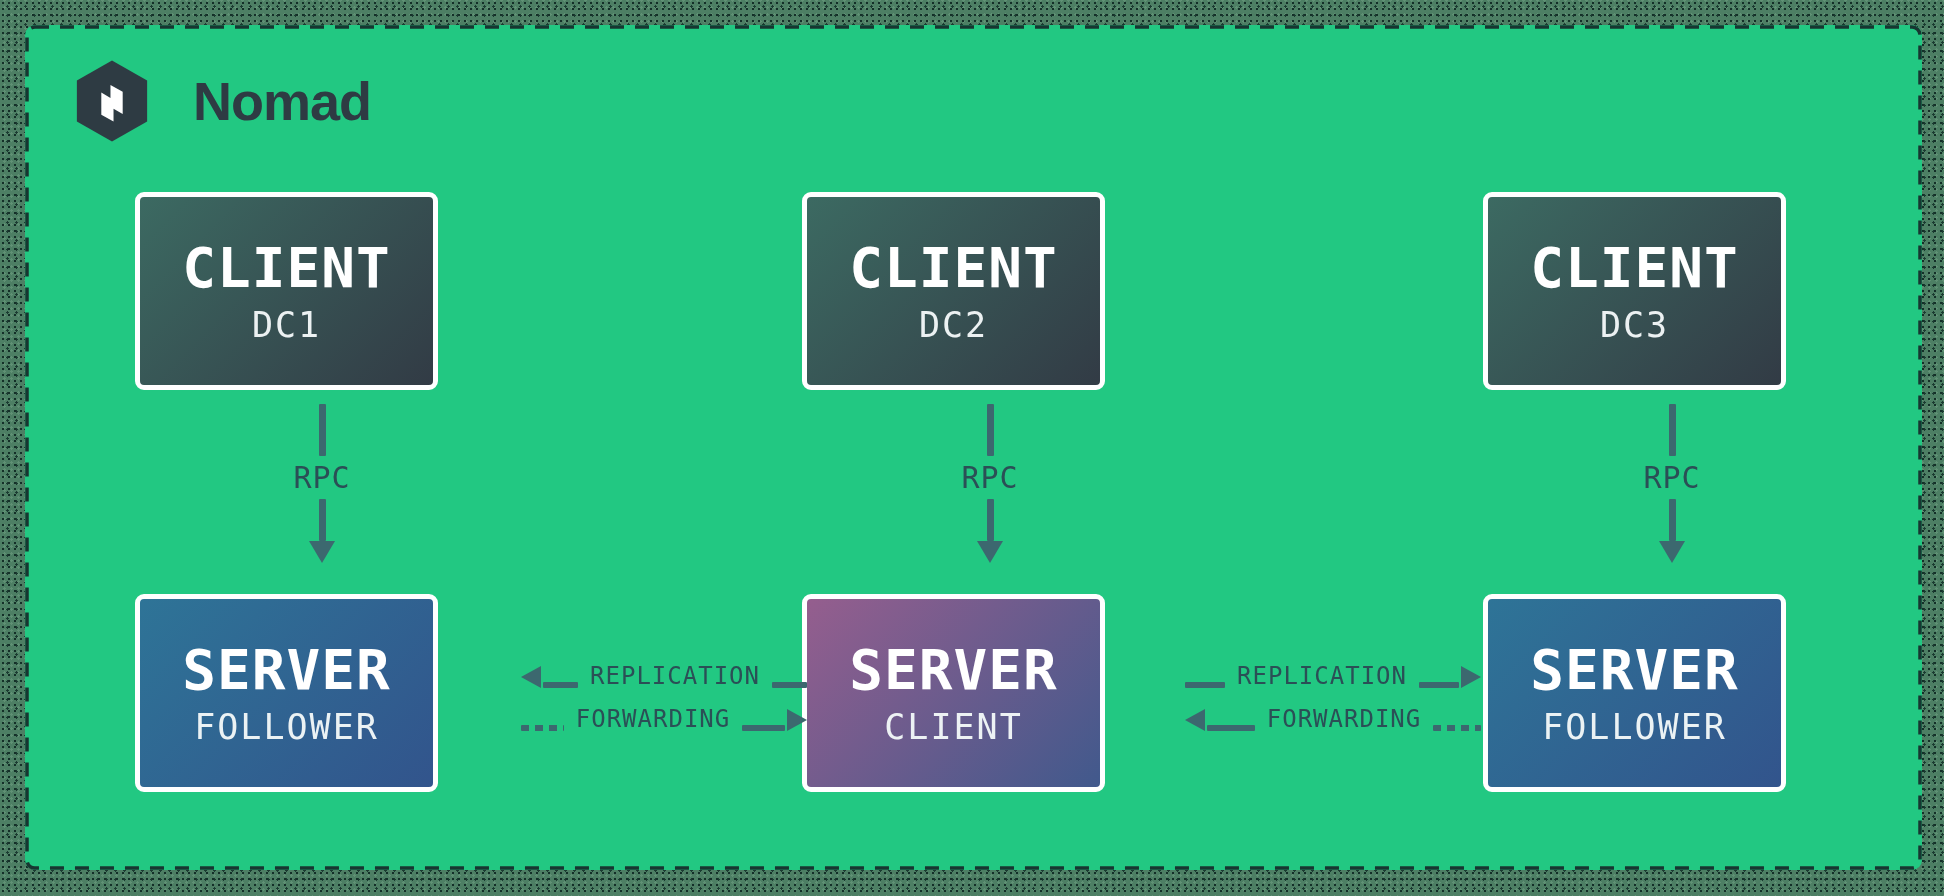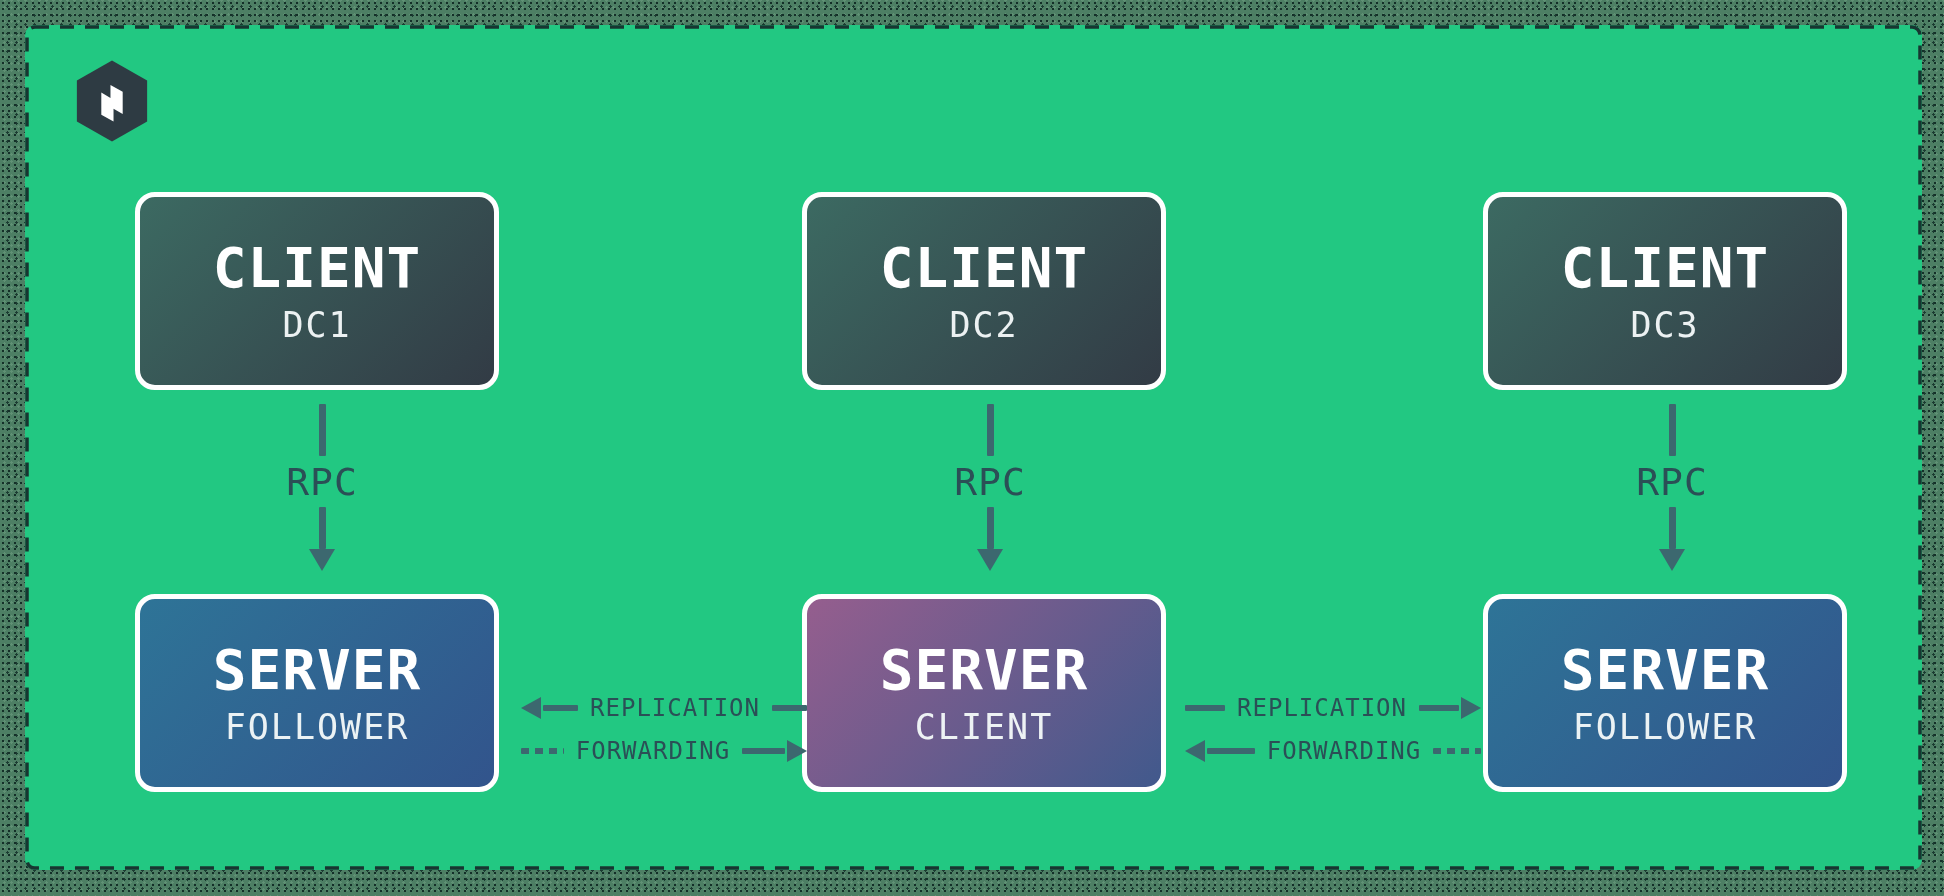--- a/index.html
+++ b/index.html
@@ -27,22 +27,22 @@
 
   
   .brand{position:absolute;left:48px;top:34px;display:flex;align-items:center;gap:42px;}
   .brand .logo{width:78px;height:84px;display:block;}
   .brand .wordmark{
     font-size:54px;font-weight:bold;color:#2e3b43;letter-spacing:-1px;
   }
 
   
   .node{
-    position:absolute;width:364px;height:198px;box-sizing:border-box;
-    border:5px solid #ffffff;border-radius:20px;
+    position:absolute;width:303px;height:198px;box-sizing:border-box;
+    border:5px solid #ffffff;border-radius:9px;
     display:flex;flex-direction:column;align-items:center;justify-content:center;gap:12px;
   }
   .node .title{
     font-family:"DejaVu Sans Mono",monospace;font-weight:bold;
     font-size:56px;color:#ffffff;letter-spacing:1px;line-height:1;
   }
   .node .subtitle{
     font-family:"DejaVu Sans Mono",monospace;font-weight:normal;
     font-size:35px;color:#f2f7f8;letter-spacing:2px;line-height:1;opacity:.97;
   }
@@ -55,33 +55,33 @@
 
   
   .rpc{
     position:absolute;top:404px;width:90px;height:176px;
     display:flex;flex-direction:column;align-items:center;
   }
   .rpc .vline{width:7px;background:#3c686f;border-radius:1px;}
   .rpc .v1{height:52px;}
   .rpc .v2{height:42px;}
   .rpc .rpc-label{
-    font-family:"DejaVu Sans Mono",monospace;font-size:38px;color:#2b4f56;
+    font-family:"DejaVu Sans Mono",monospace;font-size:30px;color:#2b4f56;
     letter-spacing:1px;margin:7px 0 6px 0;line-height:1;
   }
   .arrow-down{
     width:0;height:0;
     border-left:13px solid transparent;border-right:13px solid transparent;
     border-top:22px solid #3c686f;
   }
   .rpc0{left:252px;} .rpc1{left:920px;} .rpc2{left:1602px;}
 
   
   .conn{
-    position:absolute;height:24px;display:flex;align-items:center;margin-top:32px;
+    position:absolute;height:24px;display:flex;align-items:flex-end;
   }
   .conn .hline{height:6px;background:#3c686f;flex:1;border-radius:1px;min-width:30px;}
   .conn .hline.dashed{
     background:repeating-linear-gradient(90deg,#3c686f 0 8px,transparent 8px 14px);
   }
   .conn .conn-label{
     font-family:"DejaVu Sans Mono",monospace;font-size:24px;color:#2b4f56;
     letter-spacing:1px;margin:0 12px;white-space:nowrap;line-height:1;
   }
   .arrow-left{
@@ -105,20 +105,21 @@
 
     <svg class="dash-border" width="1897" height="845" viewBox="0 0 1897 845" preserveAspectRatio="none">
       <rect x="2" y="2" width="1893" height="841" rx="8" fill="none" stroke="#173631" stroke-width="3.5" stroke-dasharray="14 11"></rect>
     </svg>
 
     <div class="brand">
       <svg class="logo" viewBox="0 0 100 110">
         <polygon points="50,2 96,28 96,82 50,108 4,82 4,28" fill="#2e3b43"></polygon>
         <path d="M36 73 V44 L48 51 V34 L64 43 V72 L52 65 V82 Z" fill="#ffffff"></path>
       </svg>
+      <div class="wordmark">Nomad</div>
     </div>
 
     <div class="node client-box col0 row-client" style="top:167px">
       <div class="title">CLIENT</div>
       <div class="subtitle">DC1</div>
     </div>
     <div class="node client-box col1 row-client" style="top:167px">
       <div class="title">CLIENT</div>
       <div class="subtitle">DC2</div>
     </div>

